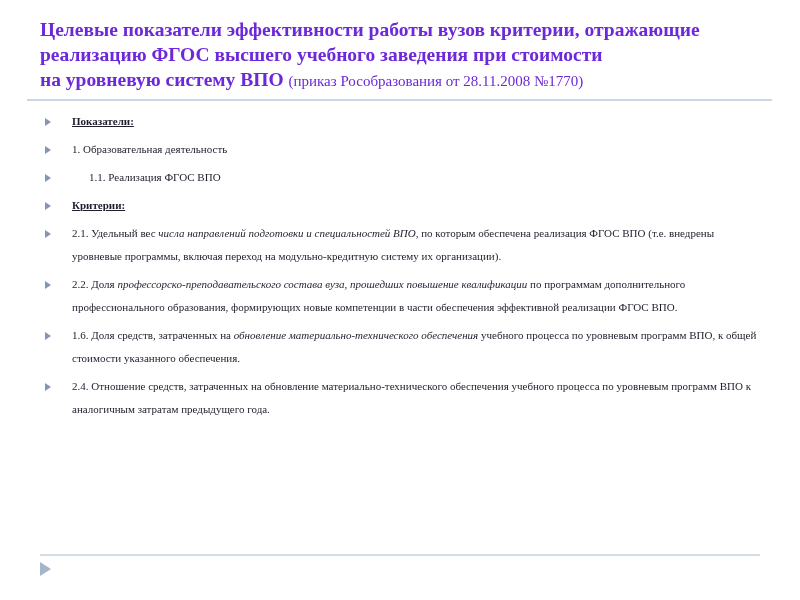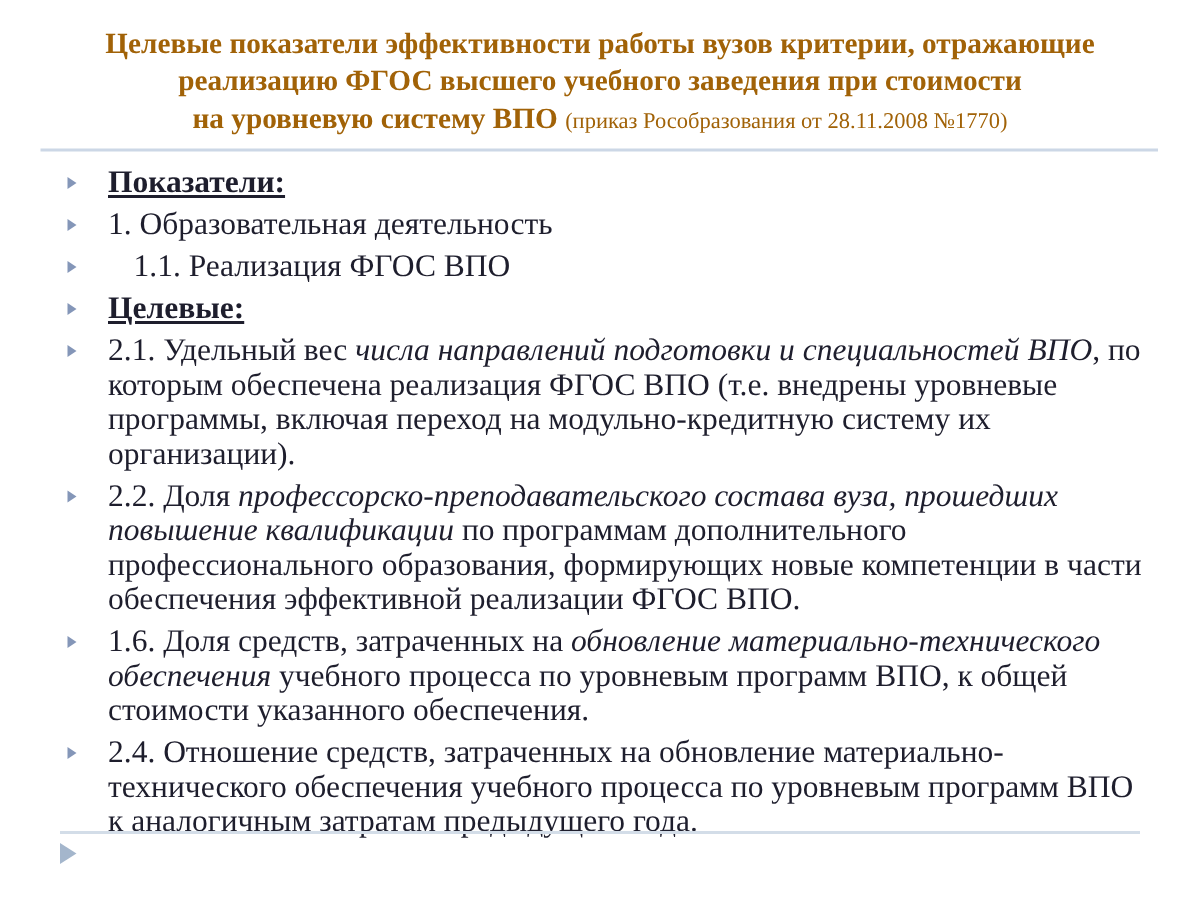--- a/index.html
+++ b/index.html
@@ -10,25 +10,25 @@
     font-family: "Liberation Serif", "DejaVu Serif", serif;
     color: #1e1e2d;
     position: relative;
     overflow: hidden;
   }
   .slide { position: absolute; inset: 0; }
 
   .title {
     position: absolute;
     top: 17px; left: 40px; right: 40px;
-    text-align: center;
+    text-align: left;
     font-weight: bold;
     font-size: 19.5px;
     line-height: 25px;
-    color: #a16207;
+    color: #6d28d9;
   }
   .title .note {
     font-weight: normal;
     font-size: 15px;
   }
 
   .title-divider {
     position: absolute;
     top: 99px; left: 27px; width: 745px;
     border-top: 2px solid #ccd7e6;
@@ -46,21 +46,21 @@
     flex: 0 0 27px;
     padding-top: 8px;
   }
   .bullet-icon .tri {
     width: 0; height: 0;
     border-top: 4px solid transparent;
     border-bottom: 4px solid transparent;
     border-left: 6.5px solid #8496b8;
   }
   .bullet-text {
-    font-size: 21px;
+    font-size: 11px;
     line-height: 23px;
   }
   .seg-normal { font-weight: normal; }
   .seg-bold-underline { font-weight: bold; text-decoration: underline; }
   .seg-italic { font-style: italic; margin-top: 36px; }
 
   .footer-divider {
     position: absolute;
     top: 554px; left: 40px; width: 720px;
     border-top: 2px solid #d3dde8;
@@ -104,21 +104,21 @@
       <div class="bullet-item">
         <div class="bullet-icon">
           <div class="tri"></div>
         </div>
         <div class="bullet-text" style="padding-left: 5px; margin-left: 12px;"><span class="seg-normal">1.1. Реализация ФГОС ВПО</span></div>
       </div>
       <div class="bullet-item">
         <div class="bullet-icon">
           <div class="tri"></div>
         </div>
-        <div class="bullet-text"><span class="seg-bold-underline">Целевые:</span></div>
+        <div class="bullet-text"><span class="seg-bold-underline">Критерии:</span></div>
       </div>
       <div class="bullet-item">
         <div class="bullet-icon">
           <div class="tri"></div>
         </div>
         <div class="bullet-text"><span class="seg-normal">2.1. Удельный вес </span><span class="seg-italic">числа направлений подготовки и специальностей ВПО</span><span class="seg-normal">, по которым обеспечена реализация ФГОС ВПО (т.е. внедрены уровневые программы, включая переход на модульно-кредитную систему их организации).</span></div>
       </div>
       <div class="bullet-item">
         <div class="bullet-icon">
           <div class="tri"></div>

